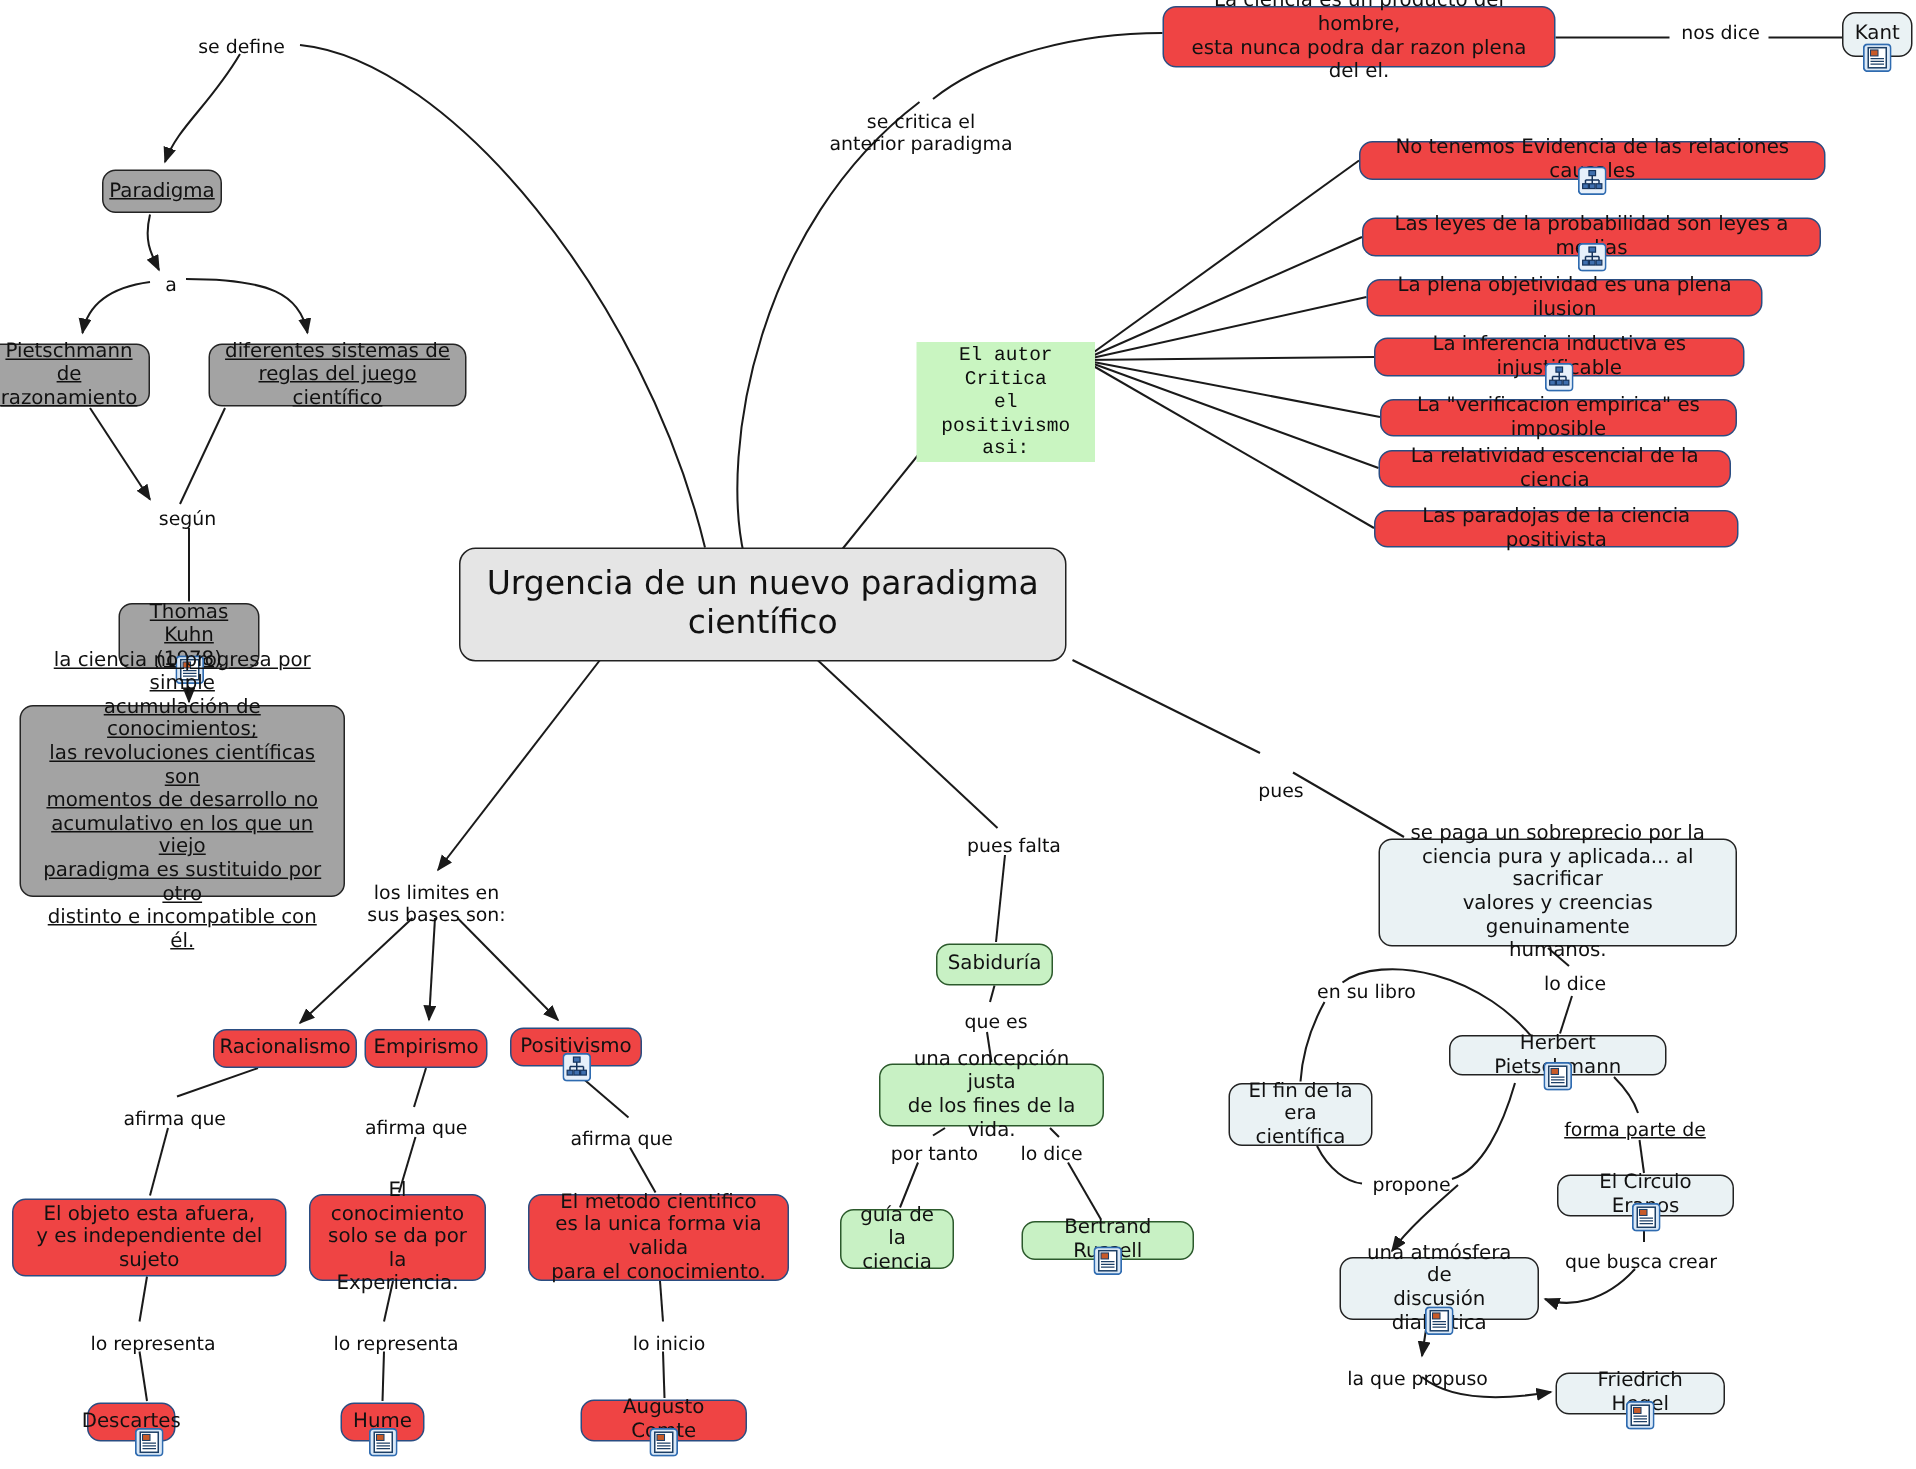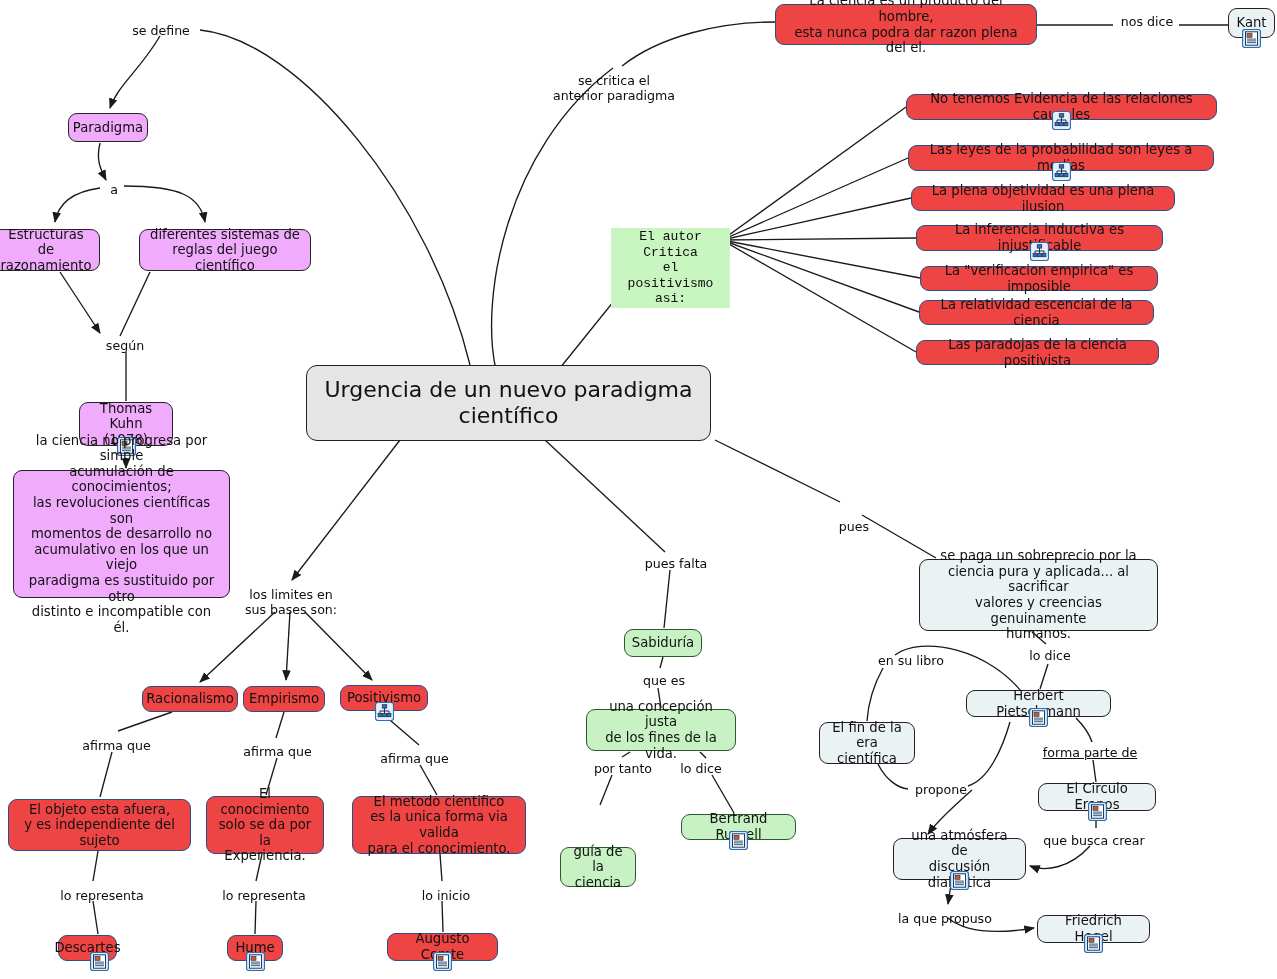--- a/index.html
+++ b/index.html
@@ -3,21 +3,21 @@
 <meta charset="utf-8">
 <style>
   html,body{margin:0;padding:0;background:#ffffff;}
   body{font-family:"DejaVu Sans","Liberation Sans",sans-serif;}
   #canvas{position:relative;width:1277px;height:979px;overflow:hidden;background:#fff;}
   svg#edges{position:absolute;left:0;top:0;width:1277px;height:979px;pointer-events:none;}
   .node{position:absolute;box-sizing:border-box;border:1.4px solid #1b1b1b;border-radius:9px;
         display:flex;align-items:center;justify-content:center;text-align:center;
         font-size:13.2px;color:#111;line-height:1.18;padding:3px 9px;}
   .node span.t{display:block;white-space:pre-line;}
-  .n-yellow{background:#f0abfc;border-color:#242424;}
+  .n-yellow{background:#a3a3a3;border-color:#242424;text-decoration:underline;}
   .n-blue{background:#ef4444;border-color:#2a4d82;}
   .n-green{background:#c8f1c4;border-color:#2c5a2c;}
   .n-grey{background:#eaf2f4;border-color:#222;}
   .n-root{background:#e5e5e5;border-color:#222;border-radius:11px;font-size:22px;}
   .lbl{position:absolute;font-size:12.6px;color:#0d0d0d;line-height:1.2;text-align:center;
        white-space:pre-line;}
   .lbl-green{background:#c9f5c1;padding:1px 6px;font-size:13px;}
   .icon{position:absolute;width:19px;height:19px;}
   .icon svg{display:block;width:19px;height:19px;}
 </style>
@@ -121,21 +121,21 @@
   </svg>
 
   <div id="node-layer">
       <div class="node n-root" style="left: 306px; top: 365px; width: 405px; height: 76px;">
         <span class="t">Urgencia de un nuevo paradigma científico</span>
       </div>
       <div class="node n-yellow" style="left: 68px; top: 113px; width: 80px; height: 29px;">
         <span class="t">Paradigma</span>
       </div>
       <div class="node n-yellow" style="left: -8px; top: 229px; width: 108px; height: 42px;">
-        <span class="t">Estructuras de
+        <span class="t">Pietschmann de
 razonamiento</span>
       </div>
       <div class="node n-yellow" style="left: 119px; top: 229px; width: 172px; height: 42px; margin-left: 20px;">
         <span class="t">diferentes sistemas de
 reglas del juego científico</span>
       </div>
       <div class="node n-yellow" style="left: 79px; top: 402px; width: 94px; height: 44px;">
         <span class="t">Thomas Kuhn
 (1978)</span>
       </div>
@@ -332,21 +332,21 @@
           </g>
         </svg>
       </div>
       <div class="node n-green" style="left: 624px; top: 629px; width: 78px; height: 28px;">
         <span class="t">Sabiduría</span>
       </div>
       <div class="node n-green" style="left: 586px; top: 709px; width: 150px; height: 42px;">
         <span class="t">una concepción justa
 de los fines de la vida.</span>
       </div>
-      <div class="node n-green" style="left: 560px; top: 806px; width: 76px; height: 40px; margin-top: 41px;">
+      <div class="node n-green" style="left: 560px; top: 806px; width: 76px; height: 40px;">
         <span class="t">guía de la
 ciencia</span>
       </div>
       <div class="node n-green" style="left: 681px; top: 814px; width: 115px; height: 26px;">
         <span class="t">Bertrand Russell</span>
       </div>
       <div class="icon" style="left: 729px; top: 831px;">
         <svg viewBox="0 0 19 19">
           <rect x="0.5" y="0.5" width="18" height="18" rx="2.5" fill="#dbe9f7" stroke="#2f6bb0" stroke-width="1.2"></rect>
           <rect x="3.5" y="2.8" width="12" height="13.4" fill="#ffffff" stroke="#1c3f66" stroke-width="1"></rect>

